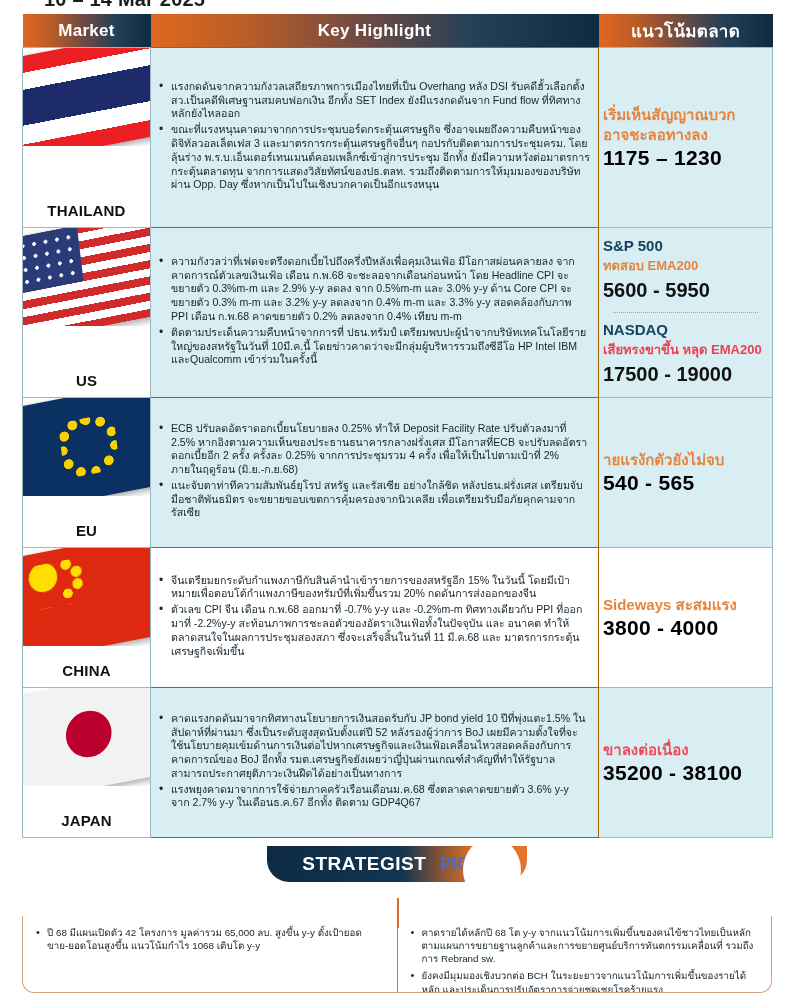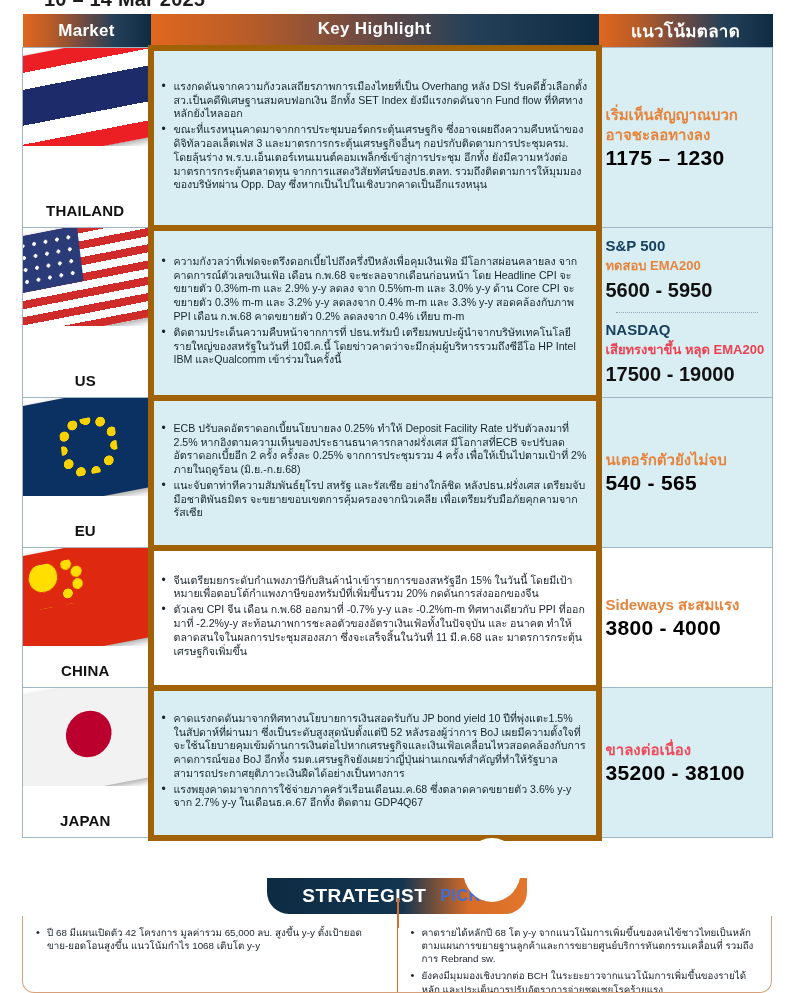--- a/index.html
+++ b/index.html
@@ -37,21 +37,21 @@
     background:#fff; text-align:center; vertical-align:top;
     position:relative; padding:0; border:1px solid #9fb6c4;
     overflow:hidden;
   }
   .countryname {
     position:absolute; left:0; right:0; bottom:8px;
     font-size:15px; font-weight:700; color:#111; letter-spacing:.2px;
   }
   .highlightcell {
     background:#d8eef3; padding:6px 8px 7px 4px;
-    border:6px solid #a16207;
+    border:1px solid #a16207;
   }
   .highlightcell.white { background:#ffffff; }
   ul.bullets { list-style:none; margin:0; padding:0; }
   ul.bullets li {
     position:relative; padding-left:16px; margin-bottom:2px;
     font-size:10.6px; line-height:1.30; color:#16232b; text-align:left;
   }
   ul.bullets li::before {
     content:"\2022"; position:absolute; left:4px; top:-1px;
     font-size:12px; color:#16232b;
@@ -138,21 +138,21 @@
     width:46px; height:46px; border-radius:50%;
     transform:translate(-50%,-50%); background:#bc002d;
   }
 
   
   .picks-wrap { position:absolute; left:0; top:846px; width:794px; height:147px; }
   .picks-tab {
     position:absolute; left:50%; top:0; transform:translateX(-50%);
     width:260px; height:36px; border-radius:0 0 22px 22px;
     background: linear-gradient(to right, #0d2b43 0%, #133550 52%, #d96c26 78%, #e3762c 100%);
-    display:flex; align-items:center; justify-content:center; gap:14px; z-index:3;margin-top:32px;
+    display:flex; align-items:center; justify-content:center; gap:14px; z-index:3;
   }
   .picks-tab .t1 { color:#ffffff; font-size:19px; font-weight:600; letter-spacing:.5px; }
   .picks-tab .t2 { color:#3f6fd8; font-size:16px; font-weight:700; letter-spacing:.5px; z-index:5; }
   .picks-circle {
     position:absolute; left:calc(50% + 68px); top:-6px;
     width:54px; height:60px; border-radius:50%;
     background:#fff; box-shadow:0 0 0 2px #fff; z-index:4;
   }
   .picks-bar {
     position:absolute; left:22px; top:22px; width:750px; height:56px;
@@ -257,21 +257,21 @@
             </div>
         <div class="countryname">EU</div>
       </td>
       <td class="highlightcell">
         <ul class="bullets">
           <li>ECB ปรับลดอัตราดอกเบี้ยนโยบายลง 0.25% ทำให้ Deposit Facility Rate ปรับตัวลงมาที่ 2.5% หากอิงตามความเห็นของประธานธนาคารกลางฝรั่งเศส มีโอกาสที่ECB จะปรับลดอัตราดอกเบี้ยอีก 2 ครั้ง ครั้งละ 0.25% จากการประชุมรวม 4 ครั้ง เพื่อให้เป็นไปตามเป้าที่ 2% ภายในฤดูร้อน (มิ.ย.-ก.ย.68)</li>
           <li>แนะจับตาท่าทีความสัมพันธ์ยุโรป สหรัฐ และรัสเซีย อย่างใกล้ชิด หลังปธน.ฝรั่งเศส เตรียมจับมือชาติพันธมิตร จะขยายขอบเขตการคุ้มครองจากนิวเคลีย เพื่อเตรียมรับมือภัยคุกคามจากรัสเซีย</li>
         </ul>
       </td>
       <td class="trendcell">
-        <div class="trend-label">นเตอรักตัวยังไม่จบ</div>
+        <div class="trend-label">ายแรงักตัวยังไม่จบ</div>
         <div class="trend-range">540 - 565</div>
       </td>
     </tr>
 
     <tr>
       <td class="flagcell" style="height:140px">
         <div class="flagbox">
               <div class="wave fl-cn"></div>
             </div>
         <div class="countryname">CHINA</div>

